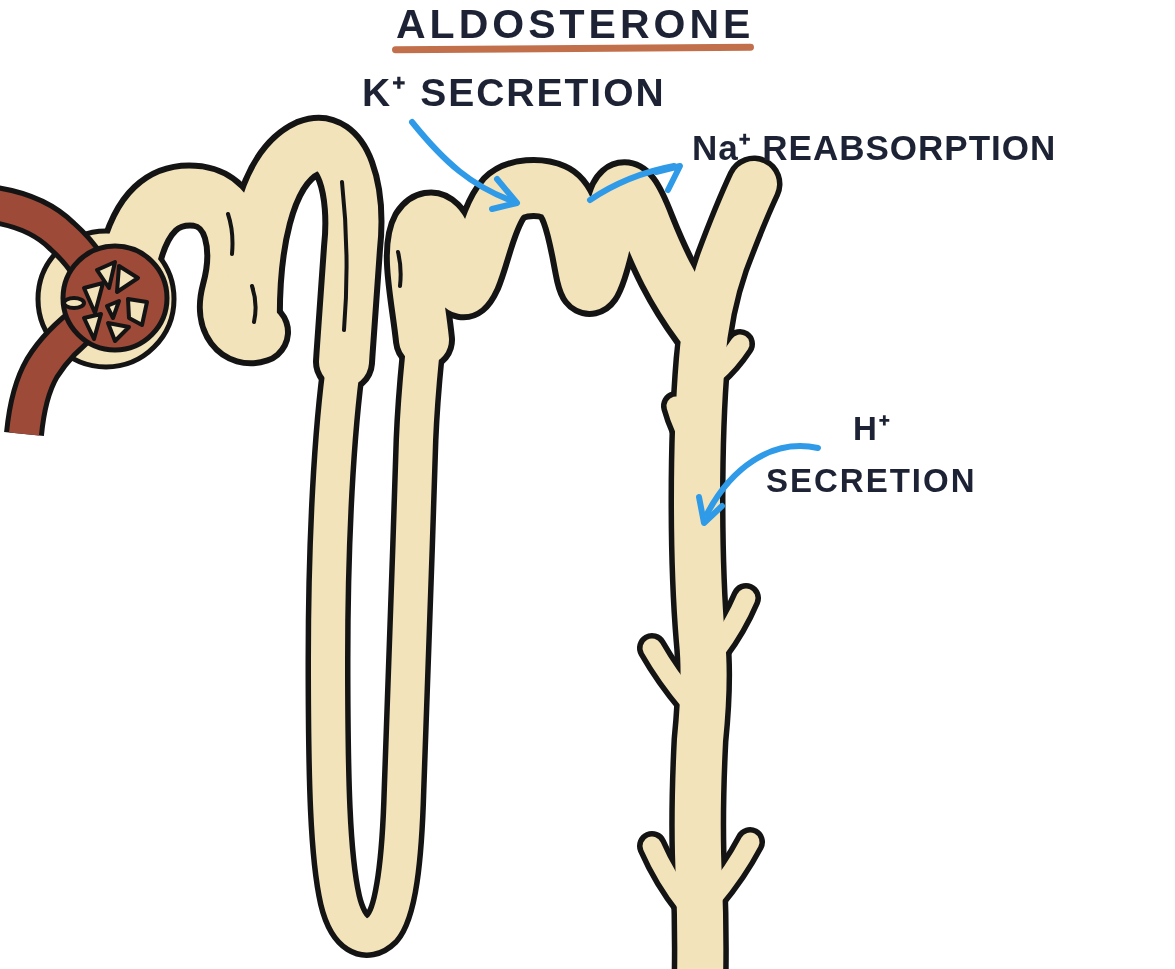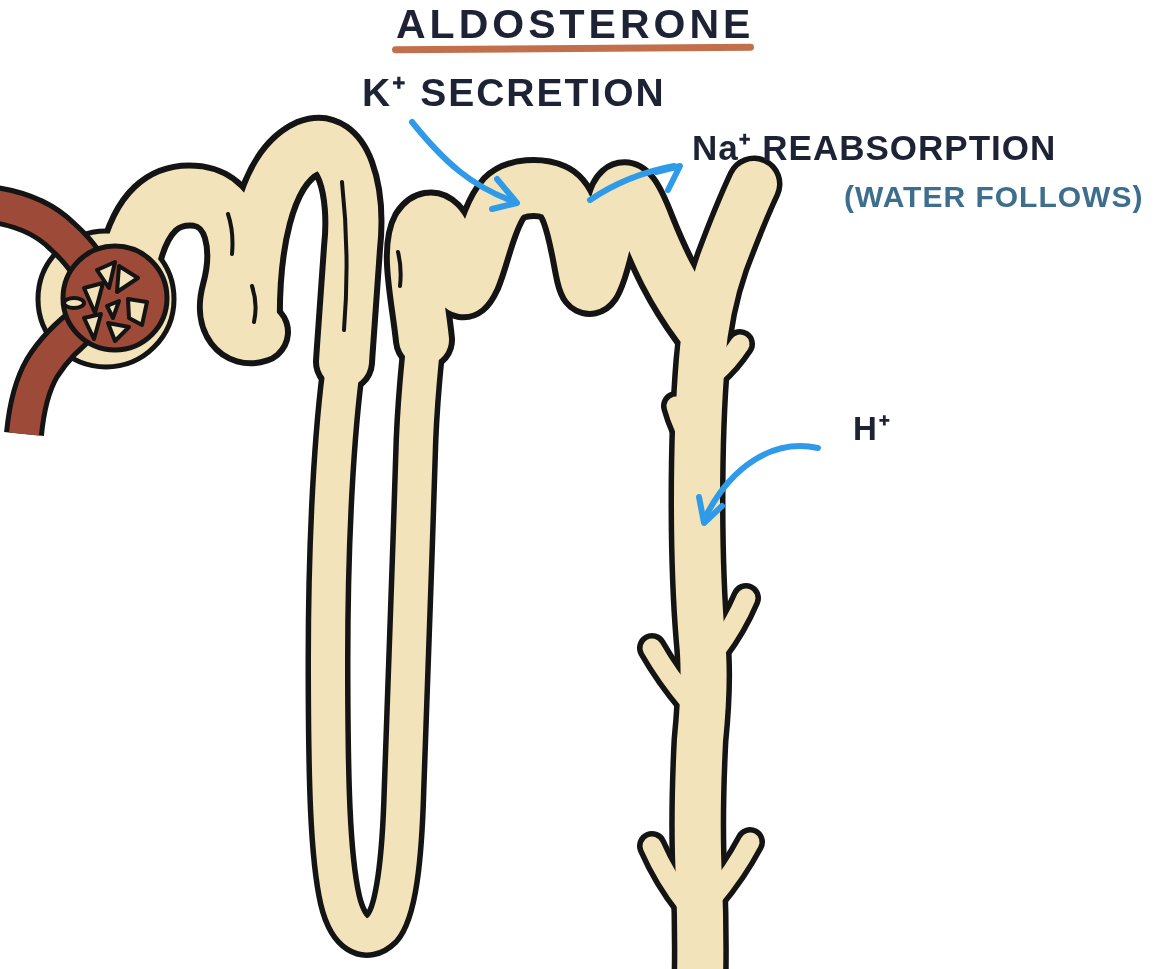--- a/index.html
+++ b/index.html
@@ -134,17 +134,17 @@
     </g>
   </svg>
 
   <div id="title-label" class="hand">ALDOSTERONE</div>
   <div id="title-underline"></div>
 
   <div id="k-secretion-label" class="hand">K⁺ SECRETION</div>
 
   <div id="na-reabsorption-label" class="hand">Na⁺ REABSORPTION</div>
 
-  <div id="water-follows-label" class="hand teal">(WATER FOLLOWS)</div>
 
   <div id="h-ion-label" class="hand">H⁺</div>
 
+  <div id="h-secretion-label" class="hand">SECRETION</div>
 </div>
 
 </body></html>

